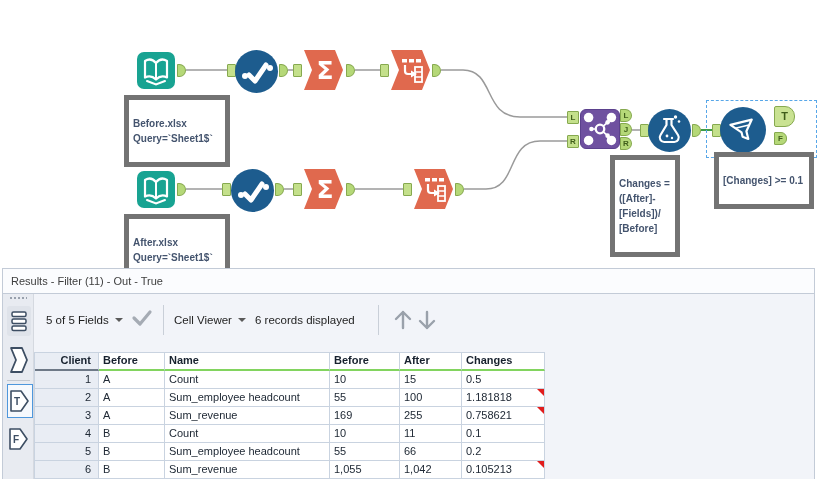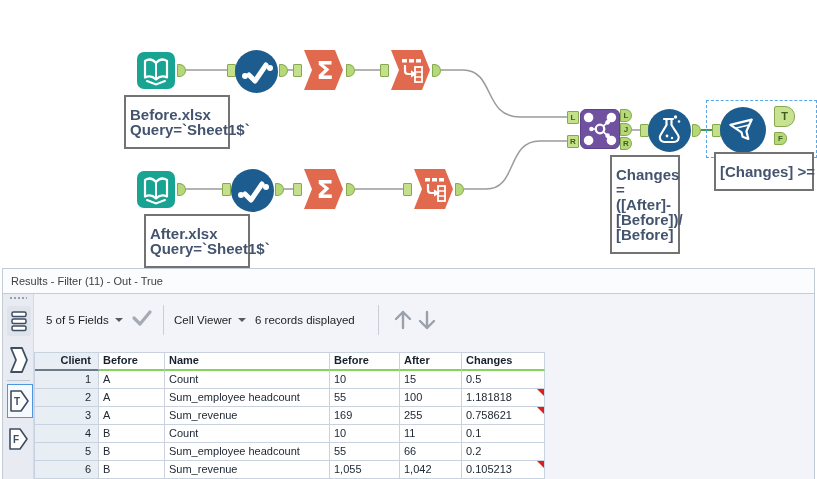--- a/index.html
+++ b/index.html
@@ -15,22 +15,22 @@
   .blue{background:#1D5C8E;}
   .purple{background:#6F51A0;border:1px solid #5B418D;box-sizing:border-box;border-radius:6px;}
   .anchor{position:absolute;width:9px;height:13px;background:#C4E08B;border:1px solid #86A94F;
           border-radius:1px;box-sizing:border-box;}
   .anchor.out{border-radius:1px 7px 7px 1px;background:#B5D878;}
   .anchor.lab{width:12px;display:flex;align-items:center;justify-content:center;
               font-size:8px;font-weight:bold;color:#3F5D1A;line-height:1;}
   .anchor.t-big{width:21px;height:21px;font-size:11px;border-radius:2px 10px 10px 2px;background:#C9E292;}
   .anchor.f-sm{width:13px;height:13px;font-size:8px;border-radius:1px 6px 6px 1px;}
   .selbox{position:absolute;border:1px dashed #58A7E8;}
-  .annot{position:absolute;background:#fff;border:2px solid #737373;color:#44546E;
-         font-size:15px;line-height:15px;font-weight:bold;padding:10px 4px;box-sizing:border-box;}
+  .annot{position:absolute;background:#fff;border:5px solid #737373;color:#44546E;
+         font-size:10px;line-height:15px;font-weight:bold;padding:16px 4px;box-sizing:border-box;}
   .annot span{display:block;}
   
   .rt-titlebar{position:absolute;left:2px;top:268px;width:813px;height:26px;background:#FBFCFE;
     border:1px solid #C3CBD7;box-sizing:border-box;font-size:11px;line-height:24px;
     color:#3E3E3E;padding-left:8px;}
   .rt-body{position:absolute;left:2px;top:294px;width:813px;height:185px;background:#F2F4F9;
     border-left:1px solid #C3CBD7;border-right:1px solid #C3CBD7;box-sizing:border-box;}
   .strip{position:absolute;left:0;top:0;width:31px;height:185px;background:#E8EBF1;
          border-right:1px solid #D5D9E0;box-sizing:border-box;}
   .sbtn{position:absolute;left:4px;width:24px;display:flex;align-items:center;justify-content:center;cursor:pointer;}
@@ -153,21 +153,21 @@
         <rect x="13" y="10" width="5" height="3.5" fill="#fff"></rect>
           <rect x="20" y="10" width="5" height="3.5" fill="#fff"></rect>
           <rect x="27" y="10" width="5" height="3.5" fill="#fff"></rect>
         <path d="M16 16 V22 a3 3 0 0 0 3 3 H22" fill="none" stroke="#fff" stroke-width="2.2"></path>
         <polygon points="22,21.5 28,25 22,28.5" fill="#fff"></polygon>
         <rect x="26" y="18" width="7" height="15" fill="none" stroke="#fff" stroke-width="1.8"></rect>
         <path d="M26 23 H33 M26 28 H33" stroke="#fff" stroke-width="1.4"></path>
       </svg>
     </div>
     <div class="anchor out" style="left:455px;top:183px;"></div>
-    <div class="annot" style="left:124px;top:214px;width:106px;margin-left:20px;">
+    <div class="annot" style="left:124px;top:214px;width:106px;">
       <span>After.xlsx</span>
       <span>Query=`Sheet1$`</span>
     </div>
 
     <div class="anchor lab" style="left:567px;top:111px;">L</div>
     <div class="anchor lab" style="left:567px;top:135px;">R</div>
     <div class="tool purple" style="left:580px;top:109px;width:40px;height:40px;">
       <svg width="38" height="38" viewBox="0 0 40 40">
         <circle cx="8" cy="8" r="5" fill="#fff"></circle>
           <circle cx="32" cy="8" r="5" fill="#fff"></circle>
@@ -191,21 +191,21 @@
         <circle cx="27.5" cy="8" r="1.7" fill="#fff"></circle>
           <circle cx="31" cy="12.5" r="1.3" fill="#fff"></circle>
         <circle cx="19" cy="27" r="1.4" fill="#fff"></circle>
           <circle cx="24" cy="29" r="1.2" fill="#fff"></circle>
       </svg>
     </div>
     <div class="anchor out" style="left:692px;top:124px;"></div>
     <div class="annot" style="left:610px;top:155px;width:70px;">
       <span>Changes =</span>
       <span>([After]-</span>
-      <span>[Before])/</span>
+      <span>[Fields])/</span>
       <span>[Before]</span>
     </div>
 
     <div class="selbox" style="left:706px;top:100px;width:109px;height:56px;"></div>
     <div class="anchor" style="left:712px;top:124px;"></div>
     <div class="tool circle blue" style="left:720px;top:107px;width:46px;height:46px;">
       <svg width="46" height="46" viewBox="0 0 46 46">
         <g transform="rotate(-14 23 23)">
           <path d="M12 15 H34 L26 25 V33 L21 29.5 V25 Z" fill="none" stroke="#fff" stroke-width="2.2" stroke-linejoin="round"></path>
           <path d="M16 19.5 H30" stroke="#fff" stroke-width="1.6"></path>

